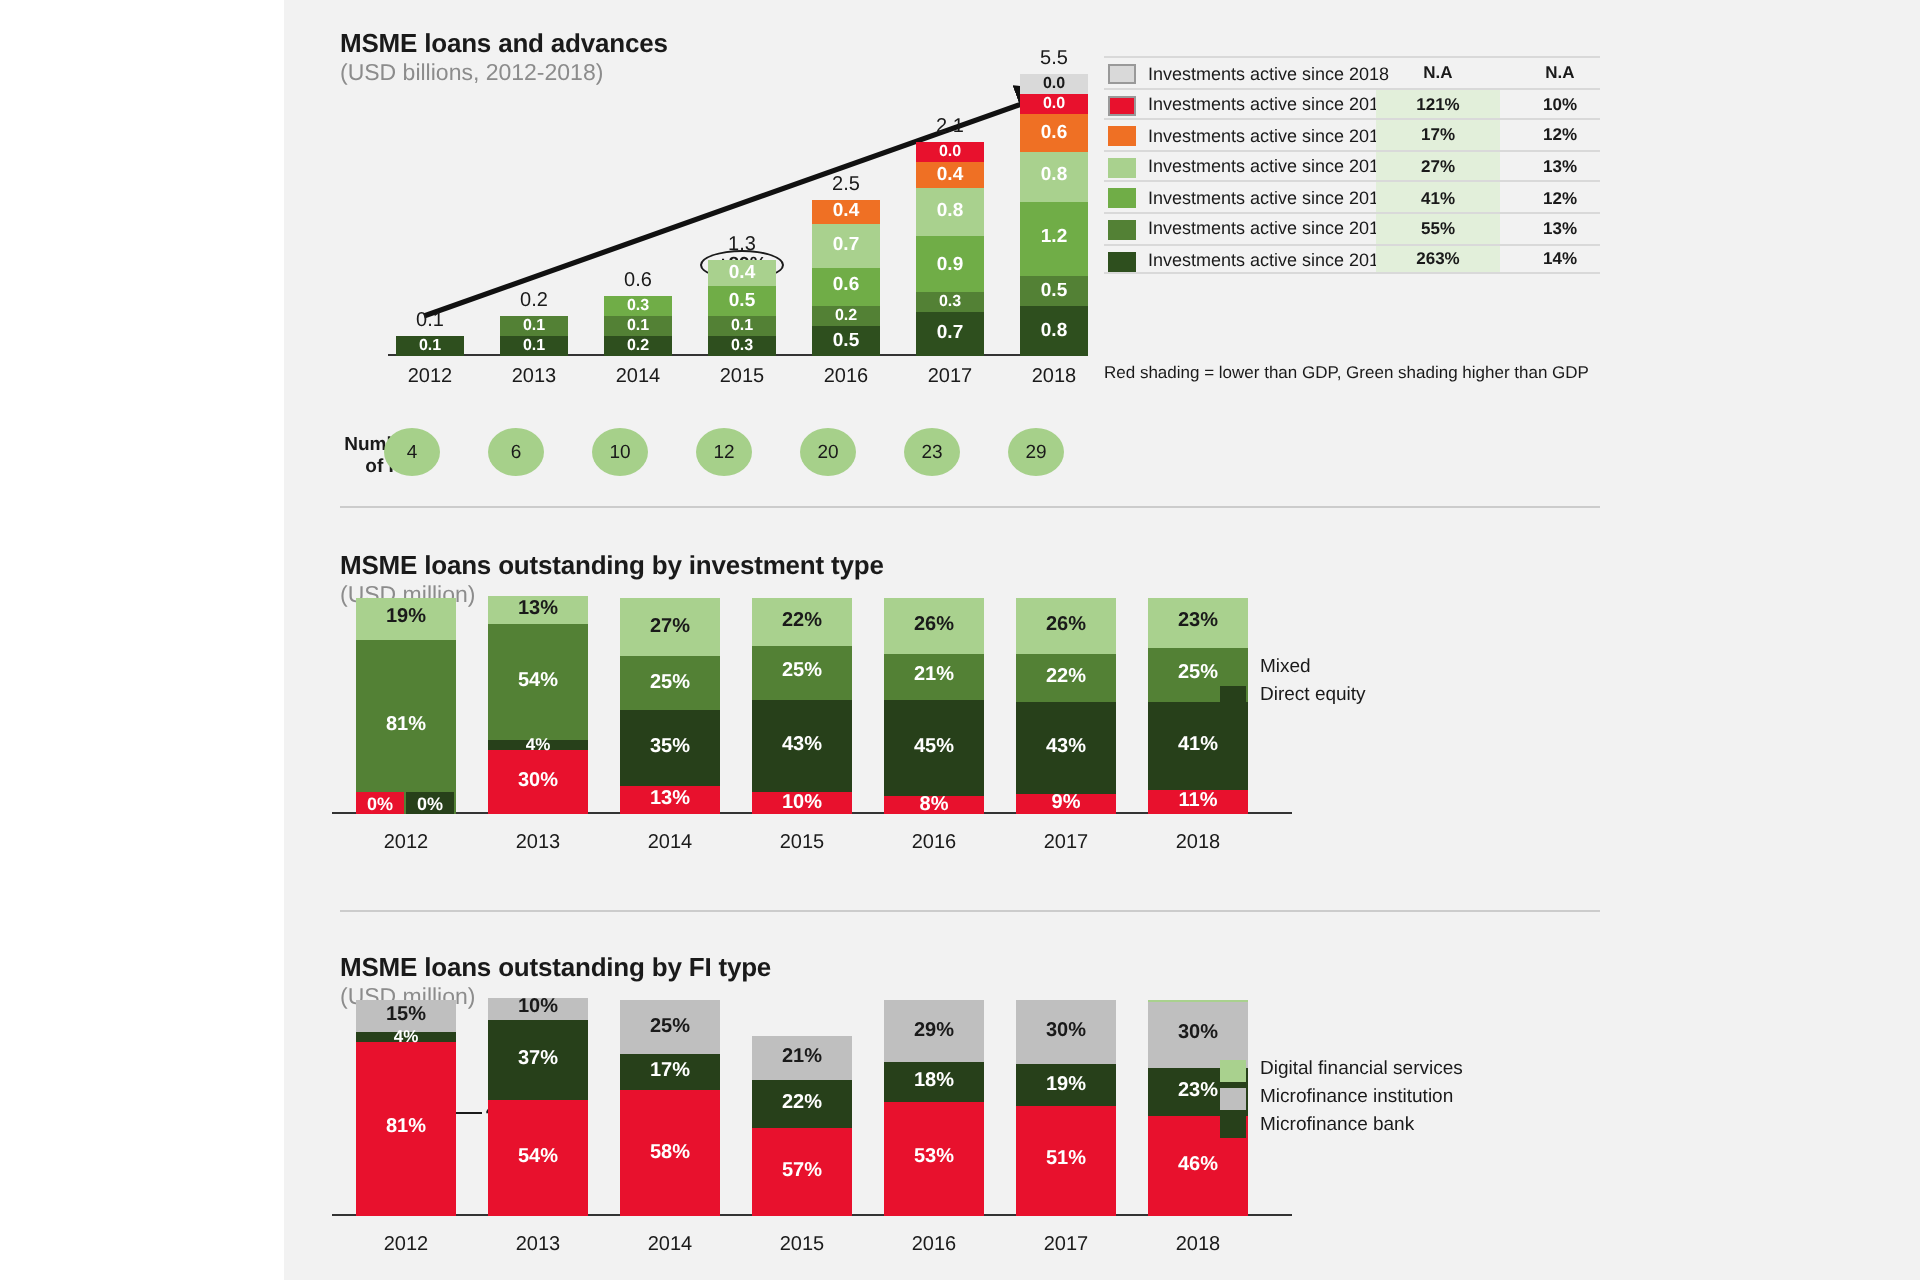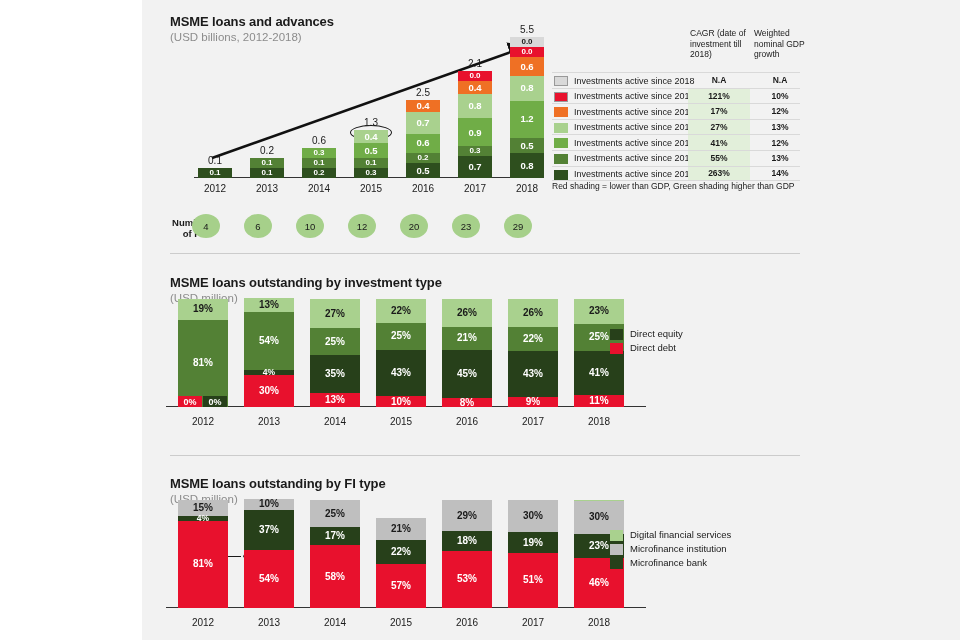--- a/index.html
+++ b/index.html
@@ -231,24 +231,20 @@
           <div class="fi-bubble" style="left: 84px;">6</div>
           <div class="fi-bubble" style="left: 136px;">10</div>
           <div class="fi-bubble" style="left: 188px;">12</div>
           <div class="fi-bubble" style="left: 240px;">20</div>
           <div class="fi-bubble" style="left: 292px;">23</div>
           <div class="fi-bubble" style="left: 344px;">29</div>
         </div>
     </div>
 
     <div id="legtab">
-      <div class="hdr">
-        <div class="h1">CAGR (date of investment till 2018)</div>
-        <div class="h2">Weighted nominal GDP growth</div>
-      </div>
       <div id="legrows">
           <div class="lrow">
             <span class="lsw" style="background: rgb(217, 217, 217); border: 1px solid rgb(153, 153, 153);"></span>
             <span class="lname">Investments active since 2018</span>
             <span class="lc1">N.A</span>
             <span class="lc2">N.A</span>
           </div>
           <div class="lrow">
             <span class="lsw" style="background: rgb(232, 17, 45); border: 1px solid rgb(153, 153, 153);"></span>
             <span class="lname">Investments active since 2017</span>
@@ -342,26 +338,26 @@
           <div class="pseg" style="height: 27px; background: rgb(83, 129, 53);">25%</div>
           <div class="pseg" style="height: 44.28px; background: rgb(39, 64, 26);">41%</div>
           <div class="pseg" style="height: 11.88px; background: rgb(232, 17, 45);">11%</div>
         </div>
         <div class="pxlab" style="left: 394px;">2018</div>
         <div style="position: absolute; left: 8px; bottom: 24px; height: 11px; width: 24px; display: flex; align-items: center; justify-content: center; font-size: 9px; font-weight: bold; background: rgb(232, 17, 45); color: rgb(255, 255, 255);">0%</div>
         <div style="position: absolute; left: 33px; bottom: 24px; height: 11px; width: 24px; display: flex; align-items: center; justify-content: center; font-size: 9px; font-weight: bold; background: rgb(39, 64, 26); color: rgb(255, 255, 255);">0%</div>
       </div>
     <div class="plegend" id="leg2">
         <div class="pli">
+          <span class="sw" style="background: rgb(83, 129, 53);"></span>
+          <span class="tx">Mixed</span>
+        </div>
+        <div class="pli">
           <span class="sw" style="background: rgb(39, 64, 26);"></span>
           <span class="tx">Direct equity</span>
-        </div>
-        <div class="pli">
-          <span class="sw" style="background: rgb(232, 17, 45);"></span>
-          <span class="tx">Direct debt</span>
         </div>
       </div>
   </div>
 
   <div class="divider" style="top:455px"></div>
 
   <div class="sec" id="sec3" style="top:476px">
     <div class="title">MSME loans outstanding by FI type</div>
     <div class="subtitle">(USD million)</div>
     <div class="pchart" id="chart3">

